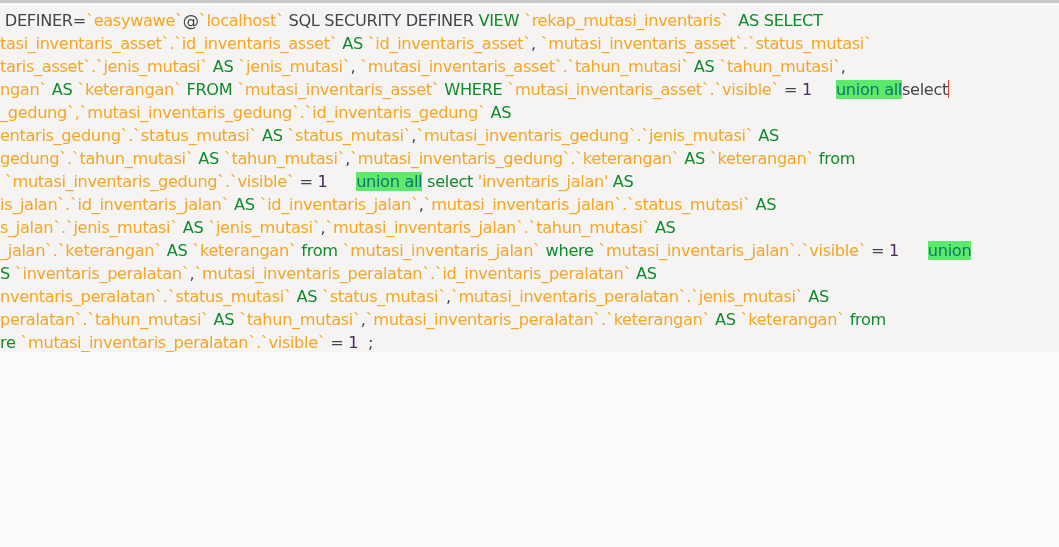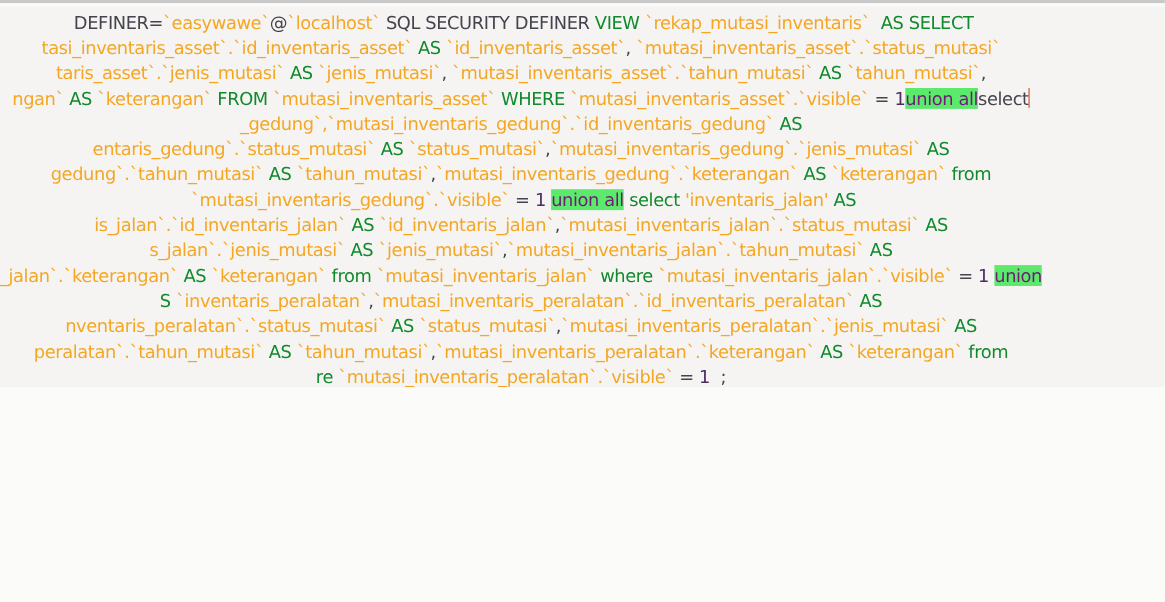--- a/index.html
+++ b/index.html
@@ -7,30 +7,30 @@
     width:1059px; height:547px; overflow:hidden;
     background:#fbfbfa;
     font-family:"DejaVu Sans", "Liberation Sans", sans-serif;
   }
   .topline { position:absolute; left:0; top:0; width:1059px; height:3px; background:#c9c9c9; }
   .topgap { position:absolute; left:0; top:3px; width:1059px; height:3px; background:#fbfbfa; }
   .editor {
     position:absolute; left:0; top:6px; width:1059px; height:346px;
     background:#f5f4f2; overflow:hidden;
   }
-  .lines { position:absolute; left:0; top:3px; white-space:pre;text-align:center; }
+  .lines { position:absolute; left:0; top:3px; white-space:pre; }
   .line {
     height:23px; line-height:23px; font-size:16.2px; letter-spacing:-0.35px;
     position:relative; white-space:pre;
   }
   .tok-plain { color:#45444e; }
   .tok-str { color:#f5a623; }
   .tok-kw { color:#108a2c; }
   .tok-num { color:#4b2a62; }
-  .tok-sel { color:#701a75; background:#5cea6d; }
+  .tok-sel { color:#0f766e; background:#5cea6d;margin-left:24px; }
   .caret { display:inline-block; width:1px; height:18px; background:#d24a2a; vertical-align:-3px; }
   .below { position:absolute; left:0; top:352px; width:1059px; height:195px; background:#fbfbfa; }
 </style>
 </head>
 <body>
 
 <div class="topline"></div>
 <div class="topgap"></div>
 
 <div class="editor">

